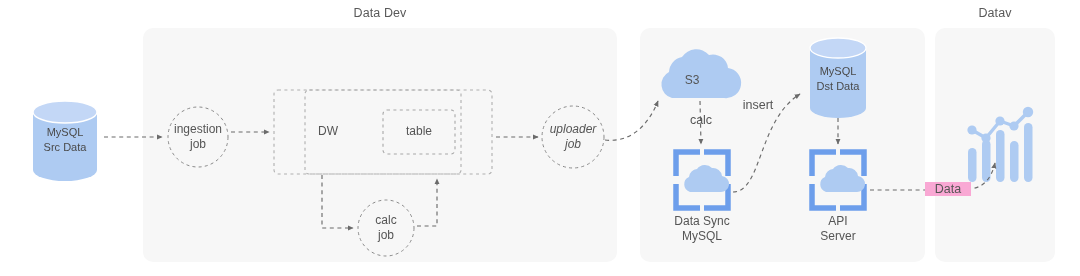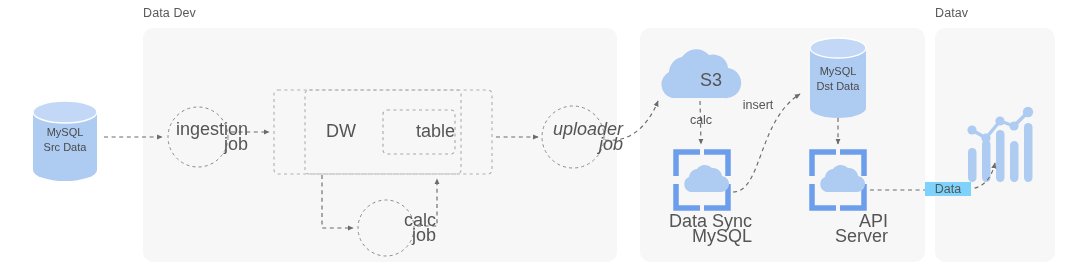--- a/index.html
+++ b/index.html
@@ -5,31 +5,31 @@
   html,body{margin:0;padding:0;background:#ffffff;}
   body{
     width:1080px;height:276px;position:relative;overflow:hidden;
     font-family:"Liberation Sans","DejaVu Sans",sans-serif;
     color:#5a5a5a;
   }
   #canvas{position:absolute;inset:0;width:1080px;height:276px;}
   .panel{position:absolute;background:#f7f7f7;border-radius:10px;}
   .panel-title{
     position:absolute;font-size:12.5px;color:#595959;
-    text-align:left;white-space:nowrap;letter-spacing:.1px;
+    text-align:center;white-space:nowrap;letter-spacing:.1px;
   }
   .node-label{
-    position:absolute;text-align:right;white-space:pre-line;
-    font-size:18px;line-height:15px;color:#555;
+    position:absolute;text-align:center;white-space:pre-line;
+    font-size:12px;line-height:15px;color:#555;
   }
   .edge-label{
     position:absolute;text-align:center;white-space:nowrap;
     font-size:12.5px;color:#555;
   }
-  .edge-label.on-line{background:#7dd3fc;padding:0 2px;}
+  .edge-label.on-line{background:#f9a8d4;padding:0 2px;}
   .svg-layer{position:absolute;left:0;top:0;width:1080px;height:276px;
              pointer-events:none;}
   .cyl-label{
     position:absolute;text-align:center;white-space:pre-line;
     font-size:11px;line-height:15px;color:#4a4a4a;
   }
 </style>
 </head>
 <body>
 

